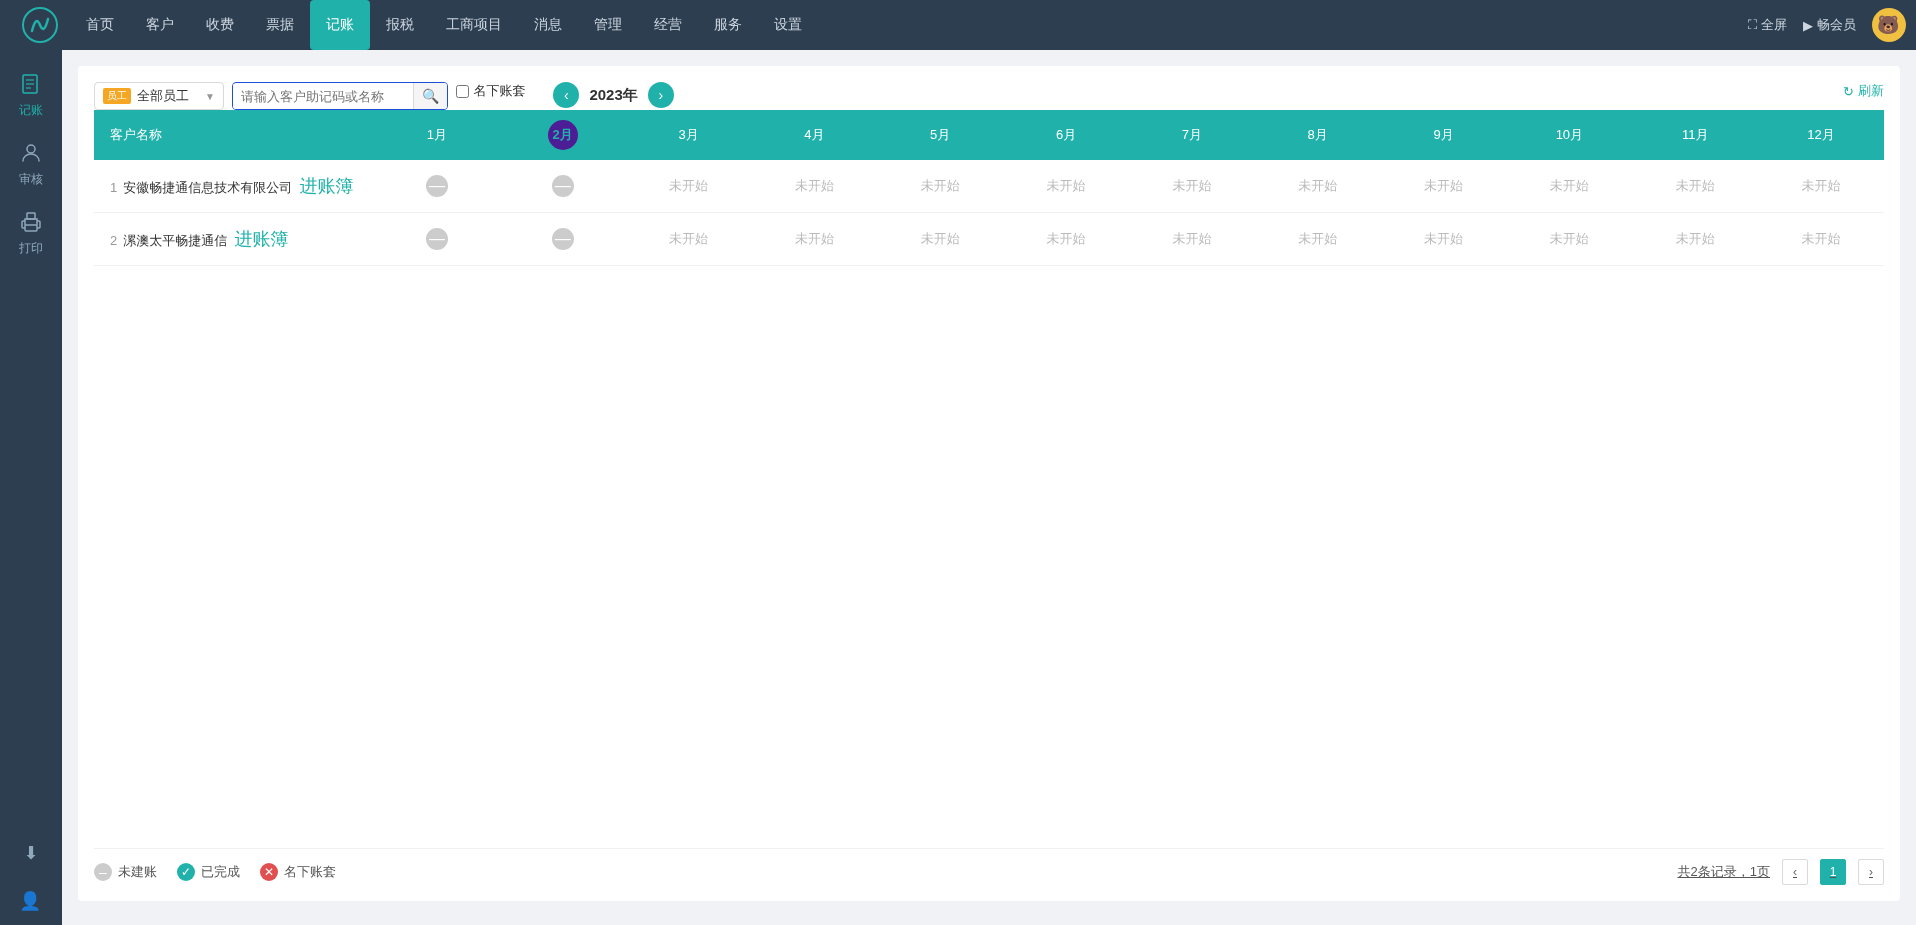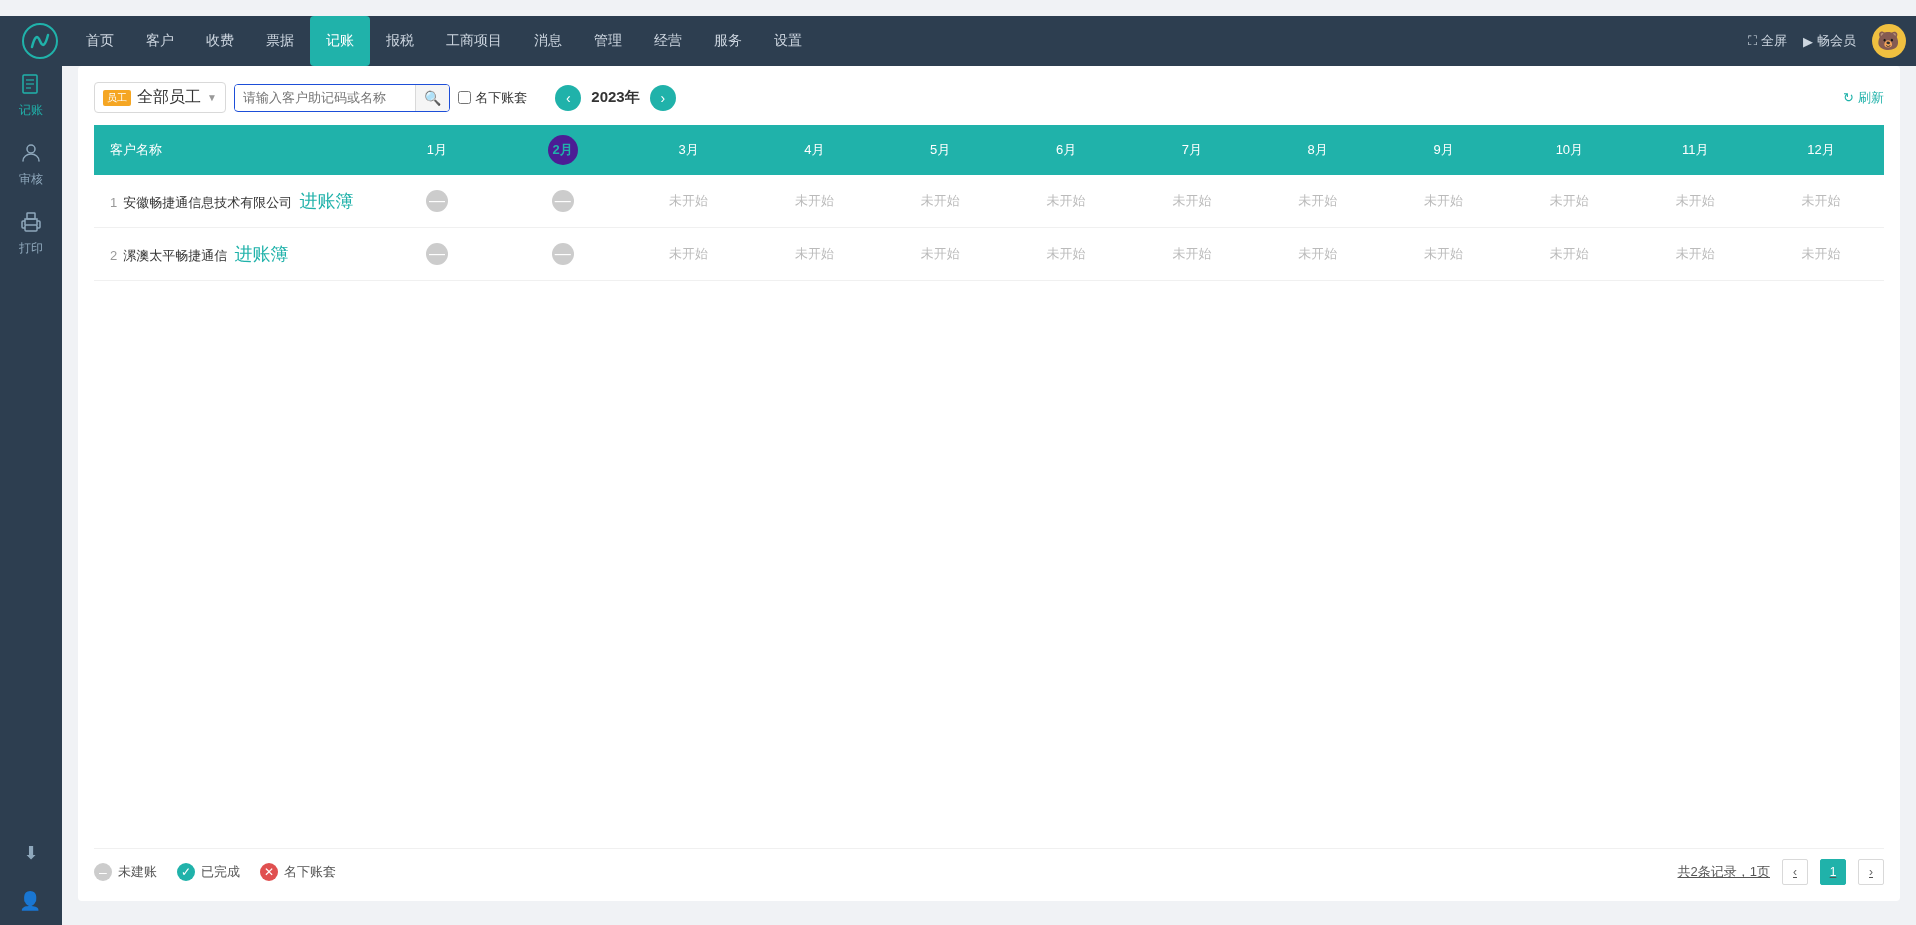--- a/index.html
+++ b/index.html
@@ -6,21 +6,21 @@
     body { font-family: 'Microsoft YaHei', Arial, sans-serif; font-size: 13px; background: #f0f2f5; color: #333; }
 
     
     .top-nav {
       height: 50px;
       background: #2d3e50;
       display: flex;
       align-items: center;
       padding: 0 10px;
       position: fixed;
-      top: 16px; left: 0; right: 0;
+      top: 0; left: 0; right: 0;
       z-index: 100;
     }
     .logo {
       width: 60px;
       display: flex;
       align-items: center;
       justify-content: center;
     }
     .logo svg { width: 36px; height: 36px; }
     .nav-items {
@@ -120,43 +120,42 @@
       border-radius: 4px;
       padding: 16px;
       min-height: calc(100vh - 90px);
       display: flex;
       flex-direction: column;
     }
 
     
     .toolbar {
       display: flex;
-      align-items: center;
+      align-items: flex-start;
       gap: 8px;
-      margin-bottom: 12px;
     }
     .employee-select {
       display: flex;
       align-items: center;
       border: 1px solid #d9d9d9;
       border-radius: 4px;
       padding: 4px 8px;
       gap: 6px;
       cursor: pointer;
       background: #fff;
       min-width: 130px;
     }
     .employee-select-icon {
       background: #f5a623;
       color: #fff;
       font-size: 10px;
       padding: 1px 4px;
       border-radius: 2px;
     }
-    .employee-select-text { flex: 1; font-size: 16px; color: #333; }
+    .employee-select-text { flex: 1; font-size: 13px; color: #333; }
     .employee-select-arrow { color: #999; font-size: 10px; }
     .search-input-wrap {
       display: flex;
       align-items: center;
       border: 1px solid #1d4ed8;
       border-radius: 4px;
       overflow: hidden;
       min-width: 200px;
     }
     .search-input {

